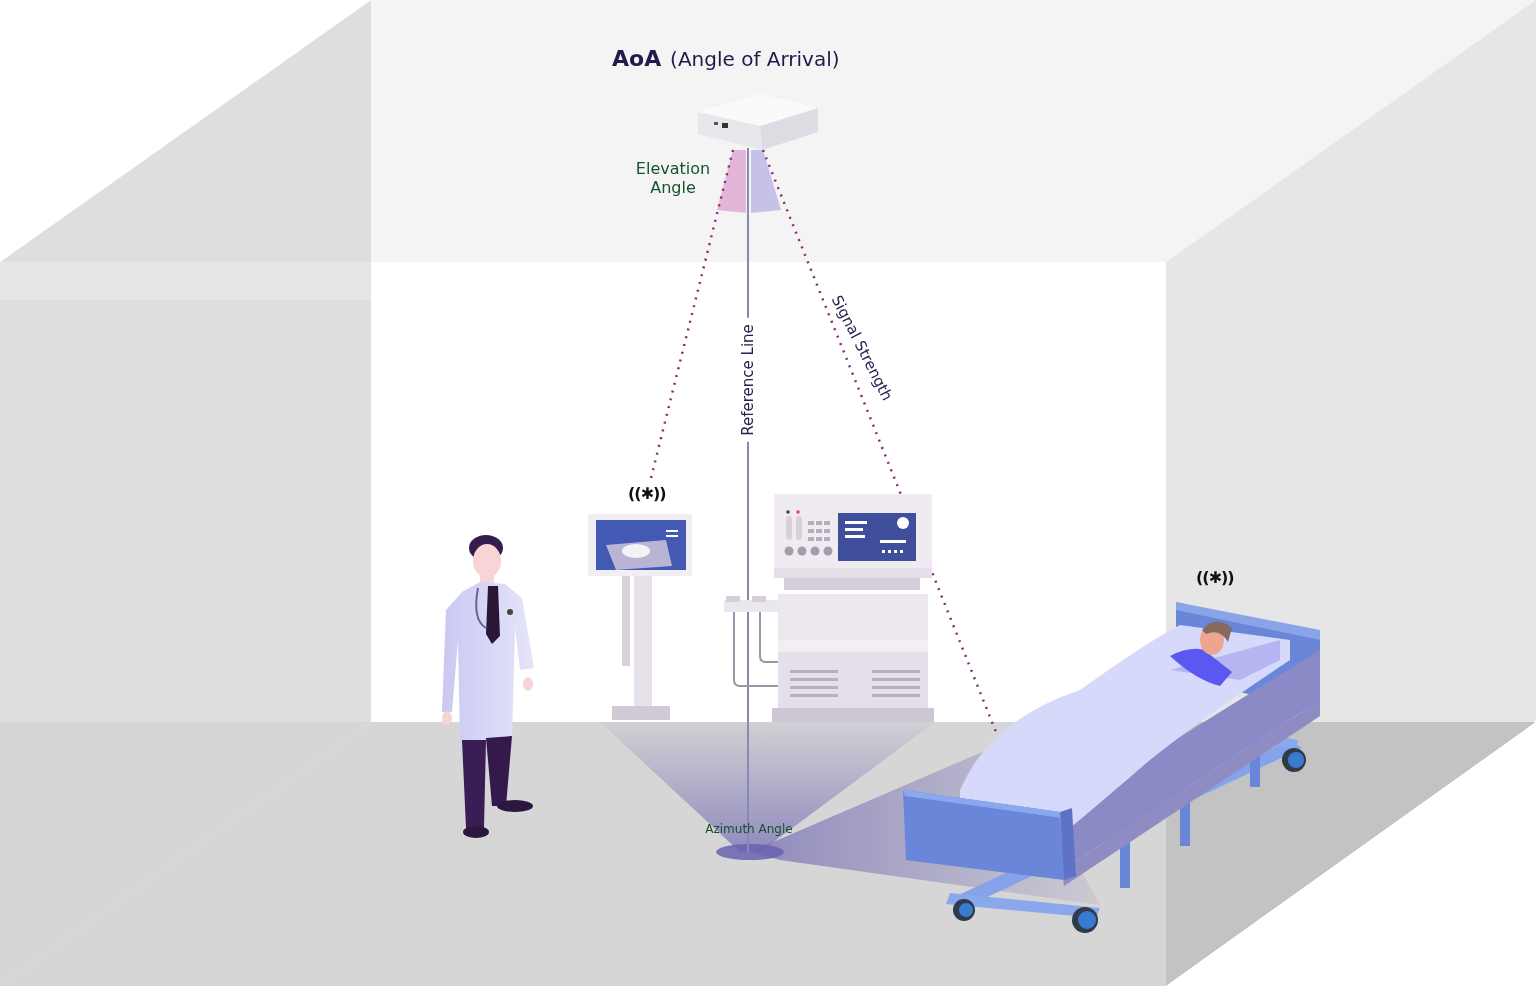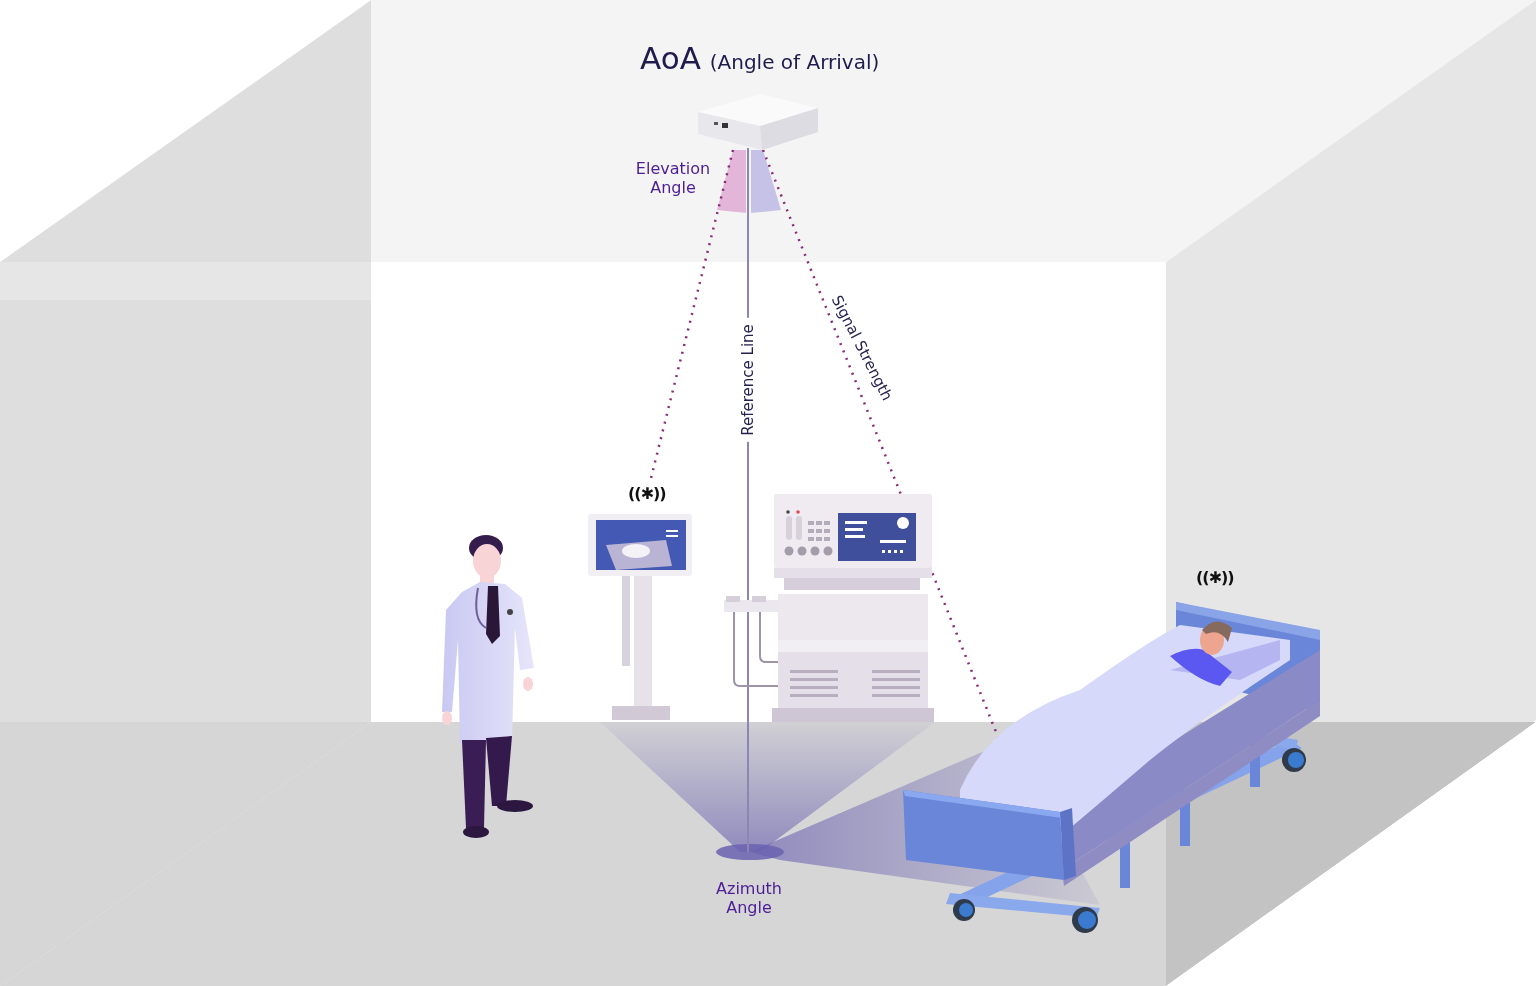--- a/index.html
+++ b/index.html
@@ -1,23 +1,23 @@
 <!DOCTYPE html>
 <html><head>
 <meta charset="utf-8">
 <style>
   html, body { margin:0; padding:0; background:#ffffff; }
   body { width:1536px; height:986px; position:relative; overflow:hidden; font-family:"DejaVu Sans", sans-serif; }
   #scene { position:absolute; left:0; top:0; width:1536px; height:986px; }
-  .lbl { position:absolute; color:#4c1d95; text-align:center; line-height:1.2; }
+  .lbl { position:absolute; color:#14532d; text-align:center; line-height:1.2; }
   #title { position:absolute; left:612px; top:40px; font-size:28px; color:#1f1b4d; white-space:nowrap; }
-  #title .bold { font-weight:normal; font-size:31px;margin-left:28px; }
+  #title .bold { font-weight:bold; font-size:22px; }
   #title .light { font-size:20px; }
   #elev { left:628px; top:159px; width:90px; font-size:16px; }
-  #azim { left:700px; top:879px; width:98px; font-size:16px; }
+  #azim { left:700px; top:822px; width:98px; font-size:12px; }
   #refline { position:absolute; left:748px; top:380px; transform:translate(-50%,-50%) rotate(-90deg); font-size:15px; color:#24204f; white-space:nowrap; background:#ffffff; padding:0 6px; }
   #signal { position:absolute; left:862px; top:348px; transform:translate(-50%,-50%) rotate(63deg); font-size:15px; color:#24204f; white-space:nowrap; }
   .bt { position:absolute; font-size:16px; color:#111; white-space:nowrap; font-weight:bold; letter-spacing:-1px; }
 </style>
 </head>
 <body>
 
 <svg id="scene" width="1536" height="986" viewBox="0 0 1536 986" xmlns="http://www.w3.org/2000/svg">
   <defs>
     <linearGradient id="beamL" x1="0" y1="0" x2="0" y2="1">

